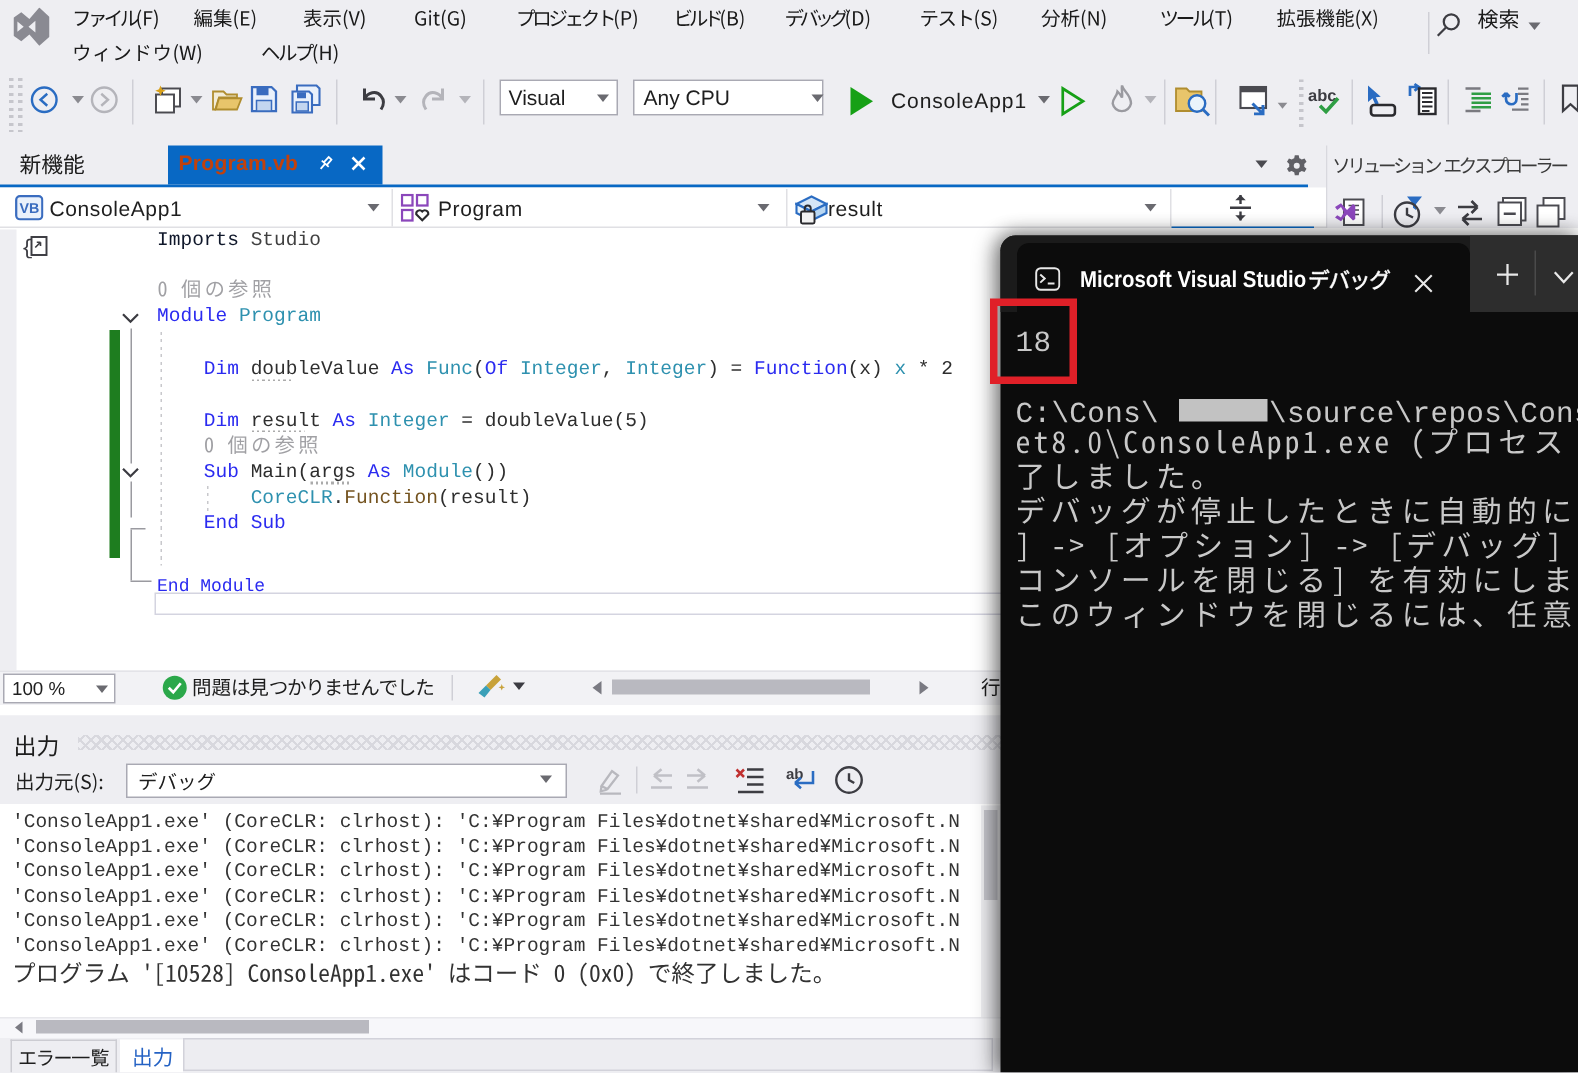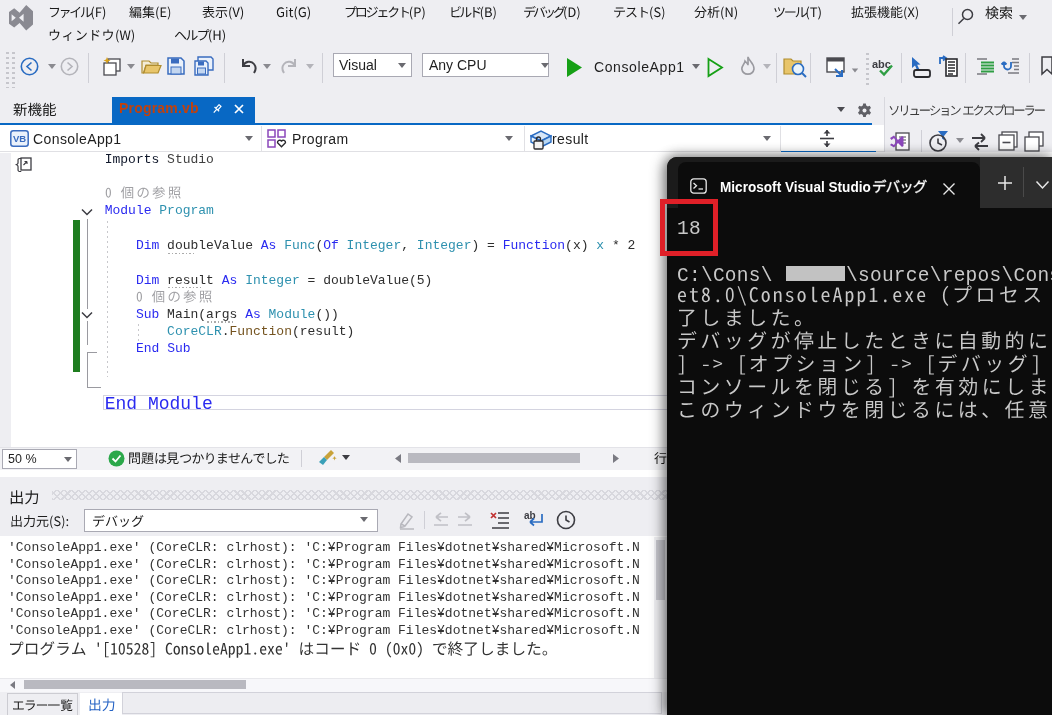--- a/index.html
+++ b/index.html
@@ -262,42 +262,42 @@
   </svg>
 <svg class="abs" style="left:136.1px;top:288.6px;overflow:visible" width="90" height="18">
     <path transform="translate(0,12.5)" d="M3.4 0.2C5 0.2 6 -1.5 6 -4.9C6 -8.2 5 -9.8 3.4 -9.8C1.8 -9.8 0.7 -8.2 0.7 -4.9C0.7 -1.5 1.8 0.2 3.4 0.2ZM3.4 -0.8C2.5 -0.8 1.9 -2 1.9 -4.9C1.9 -7.8 2.5 -8.8 3.4 -8.8C4.2 -8.8 4.8 -7.8 4.8 -4.9C4.8 -2 4.2 -0.8 3.4 -0.8Z M23.2 -4.6H25.4V-2.5H23.2ZM20.3 -10.5V1.1H21.2V0.3H27.2V1H28.2V-10.5ZM21.2 -0.6V-9.6H27.2V-0.6ZM22.4 -5.4V-1.8H26.2V-5.4H24.7V-6.9H26.8V-7.7H24.7V-9.2H23.9V-7.7H21.8V-6.9H23.9V-5.4ZM18.9 -11.3C18.2 -9.2 17.1 -7.2 15.9 -5.9C16.1 -5.6 16.4 -5.1 16.5 -4.8C16.9 -5.4 17.4 -6 17.8 -6.6V1.1H18.8V-8.4C19.2 -9.2 19.5 -10.1 19.8 -11Z M37.8 -8.7C37.7 -7.4 37.4 -6.1 37.1 -5C36.4 -2.7 35.7 -1.8 35 -1.8C34.4 -1.8 33.6 -2.6 33.6 -4.3C33.6 -6.1 35.2 -8.3 37.8 -8.7ZM38.9 -8.7C41.2 -8.5 42.6 -6.8 42.6 -4.8C42.6 -2.4 40.8 -1.1 39.1 -0.8C38.8 -0.7 38.4 -0.6 38 -0.6L38.6 0.4C41.8 0 43.7 -1.9 43.7 -4.7C43.7 -7.5 41.6 -9.7 38.5 -9.7C35.2 -9.7 32.6 -7.1 32.6 -4.2C32.6 -2 33.8 -0.6 35 -0.6C36.2 -0.6 37.3 -2 38.1 -4.8C38.5 -6 38.8 -7.4 38.9 -8.7Z M54.2 -5.4C53.4 -4.8 51.8 -4.2 50.5 -3.9C50.7 -3.7 50.9 -3.4 51.1 -3.3C52.4 -3.6 54 -4.3 55.1 -5ZM55.6 -3.9C54.5 -3 52.3 -2.2 50.4 -1.9C50.6 -1.7 50.8 -1.4 51 -1.1C53 -1.6 55.1 -2.4 56.5 -3.5ZM57.4 -2.3C55.9 -0.9 52.9 -0 49.6 0.3C49.8 0.5 50 0.9 50.1 1.2C53.6 0.7 56.6 -0.2 58.3 -1.9ZM47.8 -7V-6.1H51.1C50.1 -4.9 48.8 -4 47.4 -3.4C47.6 -3.2 48 -2.8 48.1 -2.6C49.8 -3.4 51.3 -4.6 52.4 -6.1H55.4C56.4 -4.7 58 -3.4 59.5 -2.7C59.7 -2.9 60 -3.3 60.2 -3.5C58.9 -4 57.5 -5 56.5 -6.1H59.9V-7H52.9C53.2 -7.4 53.4 -7.8 53.6 -8.2L57.8 -8.4C58.1 -8 58.5 -7.7 58.7 -7.4L59.5 -8C58.8 -8.8 57.3 -10 56.1 -10.8L55.3 -10.3C55.8 -10 56.3 -9.6 56.8 -9.2L51.7 -9.1C52.2 -9.7 52.7 -10.4 53.1 -11L52.1 -11.3C51.7 -10.7 51.1 -9.7 50.6 -9L48.3 -9L48.4 -8.1L52.5 -8.2C52.3 -7.7 52 -7.3 51.8 -7Z M69.9 -5.5H73.9V-3.4H69.9ZM69 -6.3V-2.6H74.9V-6.3ZM67.4 -1.7C67.6 -0.8 67.7 0.3 67.7 1L68.7 0.9C68.6 0.2 68.5 -0.9 68.3 -1.8ZM70.3 -1.7C70.6 -0.9 71 0.3 71.1 1L72.1 0.8C72 0.1 71.6 -1.1 71.2 -1.9ZM73 -1.8C73.7 -0.9 74.4 0.3 74.7 1.1L75.7 0.7C75.4 -0.1 74.6 -1.3 74 -2.2ZM65.1 -2.1C64.7 -1.1 64 0 63.4 0.7L64.4 1.1C65 0.4 65.6 -0.8 66.1 -1.8ZM65 -9.9H67V-7.5H65ZM65 -3.9V-6.6H67V-3.9ZM64.1 -10.8V-2.3H65V-3H68V-10.8ZM68.6 -10.8V-9.9H70.8C70.6 -8.6 69.9 -7.8 68.1 -7.3C68.3 -7.1 68.6 -6.8 68.7 -6.5C70.8 -7.2 71.5 -8.2 71.8 -9.9H74.2C74.2 -8.6 74.1 -8.1 73.9 -7.9C73.8 -7.8 73.7 -7.8 73.5 -7.8C73.3 -7.8 72.7 -7.8 72.1 -7.8C72.3 -7.6 72.4 -7.3 72.4 -7C73 -7 73.6 -7 73.9 -7C74.3 -7 74.5 -7.1 74.7 -7.3C75 -7.6 75.1 -8.4 75.2 -10.4C75.3 -10.5 75.3 -10.8 75.3 -10.8Z" fill="#a0a0a4"></path>
   </svg>
 <pre style="left:104.7px;top:203.4px;font-size:13px;line-height:16px;color:#2e2e2e"><span style="color:#2a2af0">Module</span> <span style="color:#2e91af">Program</span></pre>
 <pre style="left:104.7px;top:237.8px;font-size:13px;line-height:16px;color:#2e2e2e">    <span style="color:#2a2af0">Dim</span> doubleValue <span style="color:#2a2af0">As</span> <span style="color:#2e91af">Func</span>(<span style="color:#2a2af0">Of</span> <span style="color:#2e91af">Integer</span>, <span style="color:#2e91af">Integer</span>) = <span style="color:#2a2af0">Function</span>(x) <span style="color:#2e91af">x</span> * 2</pre>
 <pre style="left:104.7px;top:273px;font-size:13px;line-height:16px;color:#2e2e2e">    <span style="color:#2a2af0">Dim</span> result <span style="color:#2a2af0">As</span> <span style="color:#2e91af">Integer</span> = doubleValue(5)</pre>
 <pre style="left:104.7px;top:306.59999999999997px;font-size:13px;line-height:16px;color:#2e2e2e">    <span style="color:#2a2af0">Sub</span> Main(args <span style="color:#2a2af0">As</span> <span style="color:#2e91af">Module</span>())</pre>
 <pre style="left:104.7px;top:323.8px;font-size:13px;line-height:16px;color:#2e2e2e">        <span style="color:#2e91af">CoreCLR</span>.<span style="color:#74531f">Function</span>(result)</pre>
 <pre style="left:104.7px;top:341.0px;font-size:13px;line-height:16px;color:#2e2e2e">    <span style="color:#2a2af0">End</span> <span style="color:#2a2af0">Sub</span></pre>
-<pre style="left:104.7px;top:396px;font-size:18px;line-height:16px;color:#2e2e2e"><span style="color:#2a2af0">End</span> <span style="color:#2a2af0">Module</span></pre>
+<pre style="left:104.7px;top:383px;font-size:12px;line-height:16px;color:#2e2e2e"><span style="color:#2a2af0">End</span> <span style="color:#2a2af0">Module</span></pre>
 <div class="abs" style="left:167.5px;top:252.5px;width:27.474999999999998px;height:1.5px;background-image:repeating-linear-gradient(90deg,#ababab 0 1.5px,transparent 1.5px 3.5px)"></div>
 <div class="abs" style="left:167.5px;top:286.9px;width:35.324999999999996px;height:1.5px;background-image:repeating-linear-gradient(90deg,#ababab 0 1.5px,transparent 1.5px 3.5px)"></div>
 <div class="abs" style="left:206.75px;top:321.29999999999995px;width:27.474999999999998px;height:1.5px;background-image:repeating-linear-gradient(90deg,#ababab 0 1.5px,transparent 1.5px 3.5px)"></div>
 <div class="abs" style="left:103px;top:395px;width:570px;height:15px;border:1px solid #d4d4e0"></div>
 <div class="abs" style="left:73px;top:220px;width:7px;height:152px;background:#1e7d1f"></div>
 <div class="abs" style="left:87px;top:218.6px;width:1px;height:126.6px;background:#9a9aa0"></div>
 <div class="abs" style="left:87px;top:352.2px;width:10px;height:1px;background:#9a9aa0"></div>
 <div class="abs" style="left:87px;top:353.2px;width:1px;height:33.400000000000034px;background:#9a9aa0"></div>
 <div class="abs" style="left:87px;top:386.6px;width:14px;height:1px;background:#9a9aa0"></div>
 <div class="abs" style="left:80px;top:308.79999999999995px;width:14px;height:12px;background:#fff"></div>
 <svg class="abs" style="left:81px;top:207.6px" width="12" height="8" viewBox="0 0 12 8">
     <path d="M1 1.5 L6 6.5 L11 1.5" fill="none" stroke="#3c3c42" stroke-width="1.5"></path>
   </svg>
 <svg class="abs" style="left:81px;top:310.79999999999995px" width="12" height="8" viewBox="0 0 12 8">
     <path d="M1 1.5 L6 6.5 L11 1.5" fill="none" stroke="#3c3c42" stroke-width="1.5"></path>
   </svg>
 <div class="abs" style="left:106.5px;top:220.6px;width:1px;height:156.00000000000003px;background-image:repeating-linear-gradient(#c8c8cc 0 2px,transparent 2px 5px)"></div>
 <div class="abs" style="left:138px;top:323.79999999999995px;width:1px;height:20.400000000000034px;background-image:repeating-linear-gradient(#c8c8cc 0 2px,transparent 2px 5px)"></div>
 <div class="abs" style="left:0;top:447px;width:1052px;height:23px;background:#f2f2f5;border-top:1px solid #e3e3e8"></div>
 <div class="combo" style="left:2px;top:449px;width:75px;height:20px"></div>
-<div class="abs" style="left:8px;top:452px;font-size:12.5px;color:#1e1e1e">50 %</div>
+<div class="abs" style="left:8px;top:452px;font-size:12.5px;color:#1e1e1e">100 %</div>
 <div class="caret" style="left:64px;top:457px"></div>
 <svg class="abs" style="left:108px;top:450px" width="17" height="17" viewBox="0 0 17 17">
 <circle cx="8.5" cy="8.5" r="8" fill="#2ba84a"></circle>
     <path d="M4.5 8.5 L7.5 11.5 L12.5 5.5" stroke="#fff" stroke-width="1.8" fill="none"></path>
   </svg>
 <svg style="position:absolute;left:128px;top:447px;overflow:visible" width="163" height="22">
     <path transform="translate(0,16)" d="M4 -4.6V-0H4.9V-0.8H8.9V-4.6ZM4.9 -3.8H8V-1.6H4.9ZM5 -7.8V-6.6H2.2V-7.8ZM5 -8.5H2.2V-9.6H5ZM10.9 -7.8V-6.6H8V-7.8ZM10.9 -8.5H8V-9.6H10.9ZM11.4 -10.4H7.1V-5.8H10.9V-0.3C10.9 -0 10.8 0 10.6 0.1C10.3 0.1 9.5 0.1 8.6 0C8.7 0.3 8.9 0.8 9 1C10.1 1 10.9 1 11.3 0.9C11.7 0.7 11.9 0.4 11.9 -0.3V-10.4ZM1.2 -10.4V1.1H2.2V-5.8H5.9V-10.4Z M15.2 -8H17.8V-7H15.2ZM15.2 -9.7H17.8V-8.7H15.2ZM14.4 -10.4V-6.3H18.7V-10.4ZM20.8 -6.2H23.9V-5.2H20.8ZM20.8 -4.5H23.9V-3.5H20.8ZM20.8 -7.8H23.9V-6.9H20.8ZM21 -2.6C20.5 -2 19.6 -1.4 18.8 -1C19 -0.9 19.3 -0.5 19.5 -0.4C20.3 -0.8 21.2 -1.6 21.8 -2.3ZM22.8 -2.2C23.5 -1.7 24.3 -1 24.8 -0.4L25.5 -0.9C25.1 -1.4 24.2 -2.1 23.5 -2.6ZM14.5 -3.9C14.4 -2.2 14.2 -0.5 13.4 0.4C13.7 0.6 13.9 0.9 14.1 1.1C14.6 0.5 14.9 -0.4 15.1 -1.3C16.2 0.5 18.2 0.8 21 0.8H25.2C25.3 0.5 25.4 0.1 25.6 -0.1C24.8 -0.1 21.6 -0.1 21 -0.1C19.4 -0.1 18.1 -0.1 17 -0.6V-2.4H19.2V-3.2H17V-4.6H19.5V-5.3H13.6V-4.6H16.2V-1.1C15.8 -1.4 15.5 -1.8 15.2 -2.3C15.3 -2.8 15.3 -3.4 15.3 -3.9ZM19.9 -8.5V-2.8H24.8V-8.5H22.3L22.7 -9.5H25.3V-10.3H19.4V-9.5H21.8C21.7 -9.2 21.6 -8.9 21.5 -8.5Z M29.3 -9.9 28.2 -10C28.2 -9.8 28.1 -9.4 28.1 -9.1C27.9 -8 27.5 -5.5 27.5 -3.6C27.5 -1.9 27.7 -0.4 28 0.5L28.9 0.4C28.9 0.3 28.9 0.1 28.9 -0C28.9 -0.2 28.9 -0.4 28.9 -0.6C29.1 -1.3 29.5 -2.6 29.8 -3.5L29.3 -3.9C29.1 -3.4 28.8 -2.6 28.6 -2C28.5 -2.6 28.4 -3.2 28.4 -3.8C28.4 -5.3 28.8 -7.8 29.1 -9C29.1 -9.3 29.2 -9.7 29.3 -9.9ZM34.8 -2.4 34.8 -1.9C34.8 -1.1 34.5 -0.5 33.4 -0.5C32.4 -0.5 31.8 -0.9 31.8 -1.6C31.8 -2.2 32.5 -2.6 33.5 -2.6C33.9 -2.6 34.4 -2.5 34.8 -2.4ZM35.7 -10H34.6C34.6 -9.8 34.6 -9.4 34.6 -9.2V-7.6L33.4 -7.6C32.6 -7.6 31.9 -7.6 31.2 -7.7V-6.7C32 -6.7 32.6 -6.6 33.4 -6.6L34.6 -6.6C34.6 -5.6 34.7 -4.3 34.7 -3.3C34.4 -3.4 34 -3.4 33.5 -3.4C31.8 -3.4 30.9 -2.5 30.9 -1.5C30.9 -0.3 31.8 0.4 33.6 0.4C35.3 0.4 35.8 -0.6 35.8 -1.7V-2C36.5 -1.6 37.1 -1.1 37.8 -0.5L38.4 -1.3C37.7 -1.9 36.8 -2.6 35.8 -3C35.7 -4.1 35.6 -5.4 35.6 -6.7C36.4 -6.8 37.2 -6.8 37.9 -7V-8C37.2 -7.8 36.4 -7.7 35.6 -7.7C35.6 -8.3 35.6 -8.9 35.7 -9.2C35.7 -9.5 35.7 -9.8 35.7 -10Z M41.6 -7.4H47.8V-6.1H41.6ZM41.6 -5.3H47.8V-3.9H41.6ZM41.6 -9.6H47.8V-8.3H41.6ZM40.6 -10.5V-3H42.4C42.1 -1.4 41.4 -0.4 38.7 0.2C38.9 0.4 39.2 0.8 39.3 1.1C42.2 0.4 43.1 -0.9 43.4 -3H45.5V-0.4C45.5 0.6 45.9 0.9 47.1 0.9C47.4 0.9 48.9 0.9 49.2 0.9C50.3 0.9 50.6 0.5 50.7 -1.4C50.4 -1.5 50 -1.7 49.8 -1.8C49.7 -0.2 49.7 0 49.1 0C48.8 0 47.5 0 47.2 0C46.6 0 46.5 -0.1 46.5 -0.4V-3H48.8V-10.5Z M52.1 -6.8 52.6 -5.6C53.7 -6.1 57 -7.5 59.1 -7.5C60.9 -7.5 61.9 -6.4 61.9 -5C61.9 -2.4 58.8 -1.4 55.4 -1.3L55.9 -0.2C59.9 -0.4 63 -1.9 63 -5C63 -7.2 61.3 -8.4 59.1 -8.4C57.2 -8.4 54.7 -7.5 53.6 -7.2C53.1 -7 52.6 -6.9 52.1 -6.8Z M73.6 -8.8 72.6 -8.3C73.5 -7.3 74.6 -5 74.9 -3.6L75.9 -4.1C75.5 -5.3 74.4 -7.7 73.6 -8.8ZM64.4 -7.3 64.5 -6.2C64.9 -6.2 65.4 -6.3 65.7 -6.3L67.3 -6.5C66.9 -4.8 65.9 -1.8 64.6 -0L65.7 0.4C67 -1.8 67.9 -4.7 68.4 -6.6C69 -6.7 69.5 -6.7 69.8 -6.7C70.6 -6.7 71.2 -6.5 71.2 -5.3C71.2 -3.9 71 -2.2 70.6 -1.3C70.3 -0.7 69.9 -0.6 69.4 -0.6C69.1 -0.6 68.4 -0.7 67.8 -0.9L68 0.2C68.4 0.3 69 0.4 69.5 0.4C70.4 0.4 71 0.2 71.4 -0.7C72 -1.8 72.2 -3.9 72.2 -5.4C72.2 -7.2 71.2 -7.6 70.1 -7.6C69.8 -7.6 69.2 -7.6 68.6 -7.5L68.9 -9.4C69 -9.6 69 -9.9 69.1 -10.1L67.9 -10.3C67.9 -9.4 67.8 -8.4 67.5 -7.4C66.8 -7.4 66 -7.3 65.6 -7.3C65.2 -7.3 64.8 -7.3 64.4 -7.3Z M80 -10.3 78.9 -10.3C78.8 -9.9 78.8 -9.6 78.8 -9.2C78.6 -8.1 78.4 -6.2 78.4 -5C78.4 -4.1 78.4 -3.4 78.5 -2.9L79.5 -3C79.4 -3.6 79.4 -4.1 79.5 -4.6C79.6 -6.3 81.1 -8.7 82.8 -8.7C84.1 -8.7 84.8 -7.2 84.8 -5.1C84.8 -1.9 82.6 -0.7 79.8 -0.3L80.4 0.7C83.6 0.1 85.9 -1.5 85.9 -5.1C85.9 -7.9 84.7 -9.6 82.9 -9.6C81.3 -9.6 79.9 -8 79.4 -6.6C79.5 -7.6 79.7 -9.3 80 -10.3Z M94.3 -2.3 94.3 -1.4C94.3 -0.5 93.7 -0.3 92.9 -0.3C91.6 -0.3 91.1 -0.8 91.1 -1.4C91.1 -2 91.8 -2.4 93 -2.4C93.5 -2.4 93.9 -2.4 94.3 -2.3ZM90.2 -6.1 90.2 -5.2C91.2 -5.1 92.6 -5 93.5 -5H94.2L94.3 -3.2C93.9 -3.3 93.5 -3.3 93.2 -3.3C91.3 -3.3 90.2 -2.5 90.2 -1.3C90.2 -0.1 91.2 0.6 93.1 0.6C94.7 0.6 95.3 -0.3 95.3 -1.2L95.3 -2C96.6 -1.6 97.7 -0.8 98.5 -0.1L99.1 -1C98.3 -1.6 97 -2.5 95.3 -3L95.2 -5C96.4 -5.1 97.6 -5.2 98.8 -5.3L98.8 -6.3C97.6 -6.1 96.4 -6 95.2 -5.9V-6.1V-7.8C96.4 -7.8 97.6 -7.9 98.7 -8.1L98.7 -9C97.5 -8.8 96.3 -8.7 95.2 -8.7L95.2 -9.5C95.2 -9.8 95.2 -10.1 95.2 -10.3H94.1C94.2 -10.1 94.2 -9.8 94.2 -9.5V-8.6H93.6C92.7 -8.6 91.1 -8.7 90.3 -8.9L90.3 -7.9C91.1 -7.9 92.7 -7.7 93.6 -7.7H94.2V-6.1V-5.9H93.5C92.6 -5.9 91.1 -6 90.2 -6.1Z M100.6 -6.5 100.7 -5.4C101.1 -5.5 101.6 -5.6 102 -5.6L103.4 -5.8C103.4 -4.5 103.4 -3.1 103.4 -2.5C103.5 -0.5 103.8 0.2 106.8 0.2C108.1 0.2 109.7 0.1 110.5 0L110.6 -1.1C109.7 -0.9 108.1 -0.8 106.7 -0.8C104.5 -0.8 104.4 -1.3 104.4 -2.7C104.4 -3.2 104.4 -4.5 104.4 -5.9C105.7 -6 107.2 -6.2 108.6 -6.3C108.5 -5.4 108.5 -4.6 108.4 -4.1C108.4 -3.8 108.2 -3.8 107.9 -3.8C107.6 -3.8 107.1 -3.8 106.6 -4L106.6 -3.1C107 -3 107.9 -2.9 108.3 -2.9C108.9 -2.9 109.2 -3 109.3 -3.6C109.5 -4.2 109.5 -5.4 109.5 -6.3C110.1 -6.4 110.6 -6.4 111 -6.4C111.3 -6.4 111.8 -6.4 112 -6.4V-7.4C111.7 -7.4 111.3 -7.4 111 -7.4L109.5 -7.3L109.6 -9.1C109.6 -9.4 109.6 -9.8 109.6 -10H108.5C108.6 -9.8 108.6 -9.3 108.6 -9V-7.2C107.2 -7.1 105.7 -6.9 104.4 -6.8L104.4 -8.6C104.4 -9 104.4 -9.3 104.5 -9.6H103.3C103.4 -9.2 103.4 -8.9 103.4 -8.5L103.4 -6.7L101.9 -6.6C101.5 -6.5 101 -6.5 100.6 -6.5Z M119.3 -9.6 118.2 -10.1C118 -9.7 117.8 -9.4 117.7 -9.1C117 -7.9 114.1 -2.5 113.2 0.1L114.3 0.5C114.5 -0.2 115 -1.7 115.4 -2.5C115.9 -3.5 116.9 -4.5 118 -4.5C118.5 -4.5 118.9 -4.2 118.9 -3.6C118.9 -2.9 118.9 -1.9 119 -1.2C119 -0.4 119.5 0.5 120.8 0.5C122.7 0.5 123.8 -1 124.5 -3.1L123.7 -3.8C123.3 -2.4 122.5 -0.6 121 -0.6C120.4 -0.6 120 -0.9 120 -1.5C119.9 -2.2 119.9 -3.2 119.9 -3.9C119.9 -5 119.2 -5.5 118.4 -5.5C117.8 -5.5 117.1 -5.3 116.5 -4.7C117.1 -6 118.3 -8.1 118.9 -9C119.1 -9.3 119.2 -9.5 119.3 -9.6Z M125.4 -8.6 125.5 -7.4C126.9 -7.7 130.3 -8 131.7 -8.2C130.5 -7.5 129.2 -5.8 129.2 -3.8C129.2 -0.9 132 0.4 134.4 0.5L134.7 -0.6C132.6 -0.7 130.3 -1.5 130.3 -4C130.3 -5.6 131.4 -7.5 133.2 -8.1C133.9 -8.3 135 -8.3 135.8 -8.3V-9.4C134.9 -9.3 133.7 -9.3 132.3 -9.2C129.9 -9 127.4 -8.7 126.6 -8.6C126.3 -8.6 125.9 -8.6 125.4 -8.6ZM133.9 -6.7 133.3 -6.5C133.6 -5.9 134 -5.3 134.3 -4.6L135 -4.9C134.7 -5.5 134.2 -6.3 133.9 -6.7ZM135.3 -7.3 134.7 -7C135.1 -6.4 135.5 -5.8 135.8 -5.2L136.5 -5.5C136.2 -6.1 135.6 -6.9 135.3 -7.3Z M141 -10.1 139.7 -10.1C139.8 -9.8 139.8 -9.3 139.8 -8.8C139.8 -7.4 139.7 -4.2 139.7 -2.2C139.7 -0.1 141 0.7 142.8 0.7C145.7 0.7 147.4 -1 148.3 -2.2L147.5 -3.1C146.6 -1.7 145.3 -0.4 142.9 -0.4C141.6 -0.4 140.7 -0.9 140.7 -2.3C140.7 -4.3 140.8 -7.3 140.9 -8.8C140.9 -9.2 141 -9.7 141 -10.1Z M155.8 -6.3V-5.3C156.6 -5.4 157.4 -5.4 158.2 -5.4C159 -5.4 159.7 -5.4 160.4 -5.3L160.4 -6.3C159.7 -6.3 158.9 -6.4 158.2 -6.4C157.3 -6.4 156.5 -6.3 155.8 -6.3ZM156.1 -3.1 155.1 -3.2C155 -2.7 154.9 -2.2 154.9 -1.7C154.9 -0.4 156 0.2 158.1 0.2C159 0.2 159.9 0.2 160.6 0.1L160.6 -1C159.8 -0.8 158.9 -0.7 158.1 -0.7C156.2 -0.7 155.9 -1.3 155.9 -1.9C155.9 -2.3 155.9 -2.7 156.1 -3.1ZM151.7 -8.1C151.2 -8.1 150.7 -8.1 150.1 -8.2L150.2 -7.1C150.6 -7.1 151.1 -7.1 151.7 -7.1C152 -7.1 152.4 -7.1 152.9 -7.1C152.8 -6.7 152.6 -6.2 152.5 -5.7C152 -3.9 151.1 -1.3 150.3 0.1L151.5 0.5C152.2 -1 153 -3.6 153.5 -5.5C153.7 -6.1 153.8 -6.7 153.9 -7.2C154.8 -7.3 155.8 -7.5 156.6 -7.7V-8.7C155.8 -8.5 155 -8.3 154.1 -8.2L154.3 -9.2C154.4 -9.5 154.5 -9.9 154.6 -10.2L153.3 -10.3C153.3 -10.1 153.3 -9.6 153.3 -9.3C153.2 -9 153.2 -8.6 153.1 -8.1C152.6 -8.1 152.1 -8.1 151.7 -8.1Z" fill="#1e1e1e"></path>
   </svg>
 <div class="sep" style="left:301px;top:450px;height:17px"></div>
 <svg class="abs" style="left:318px;top:449px" width="20" height="19" viewBox="0 0 20 19">

